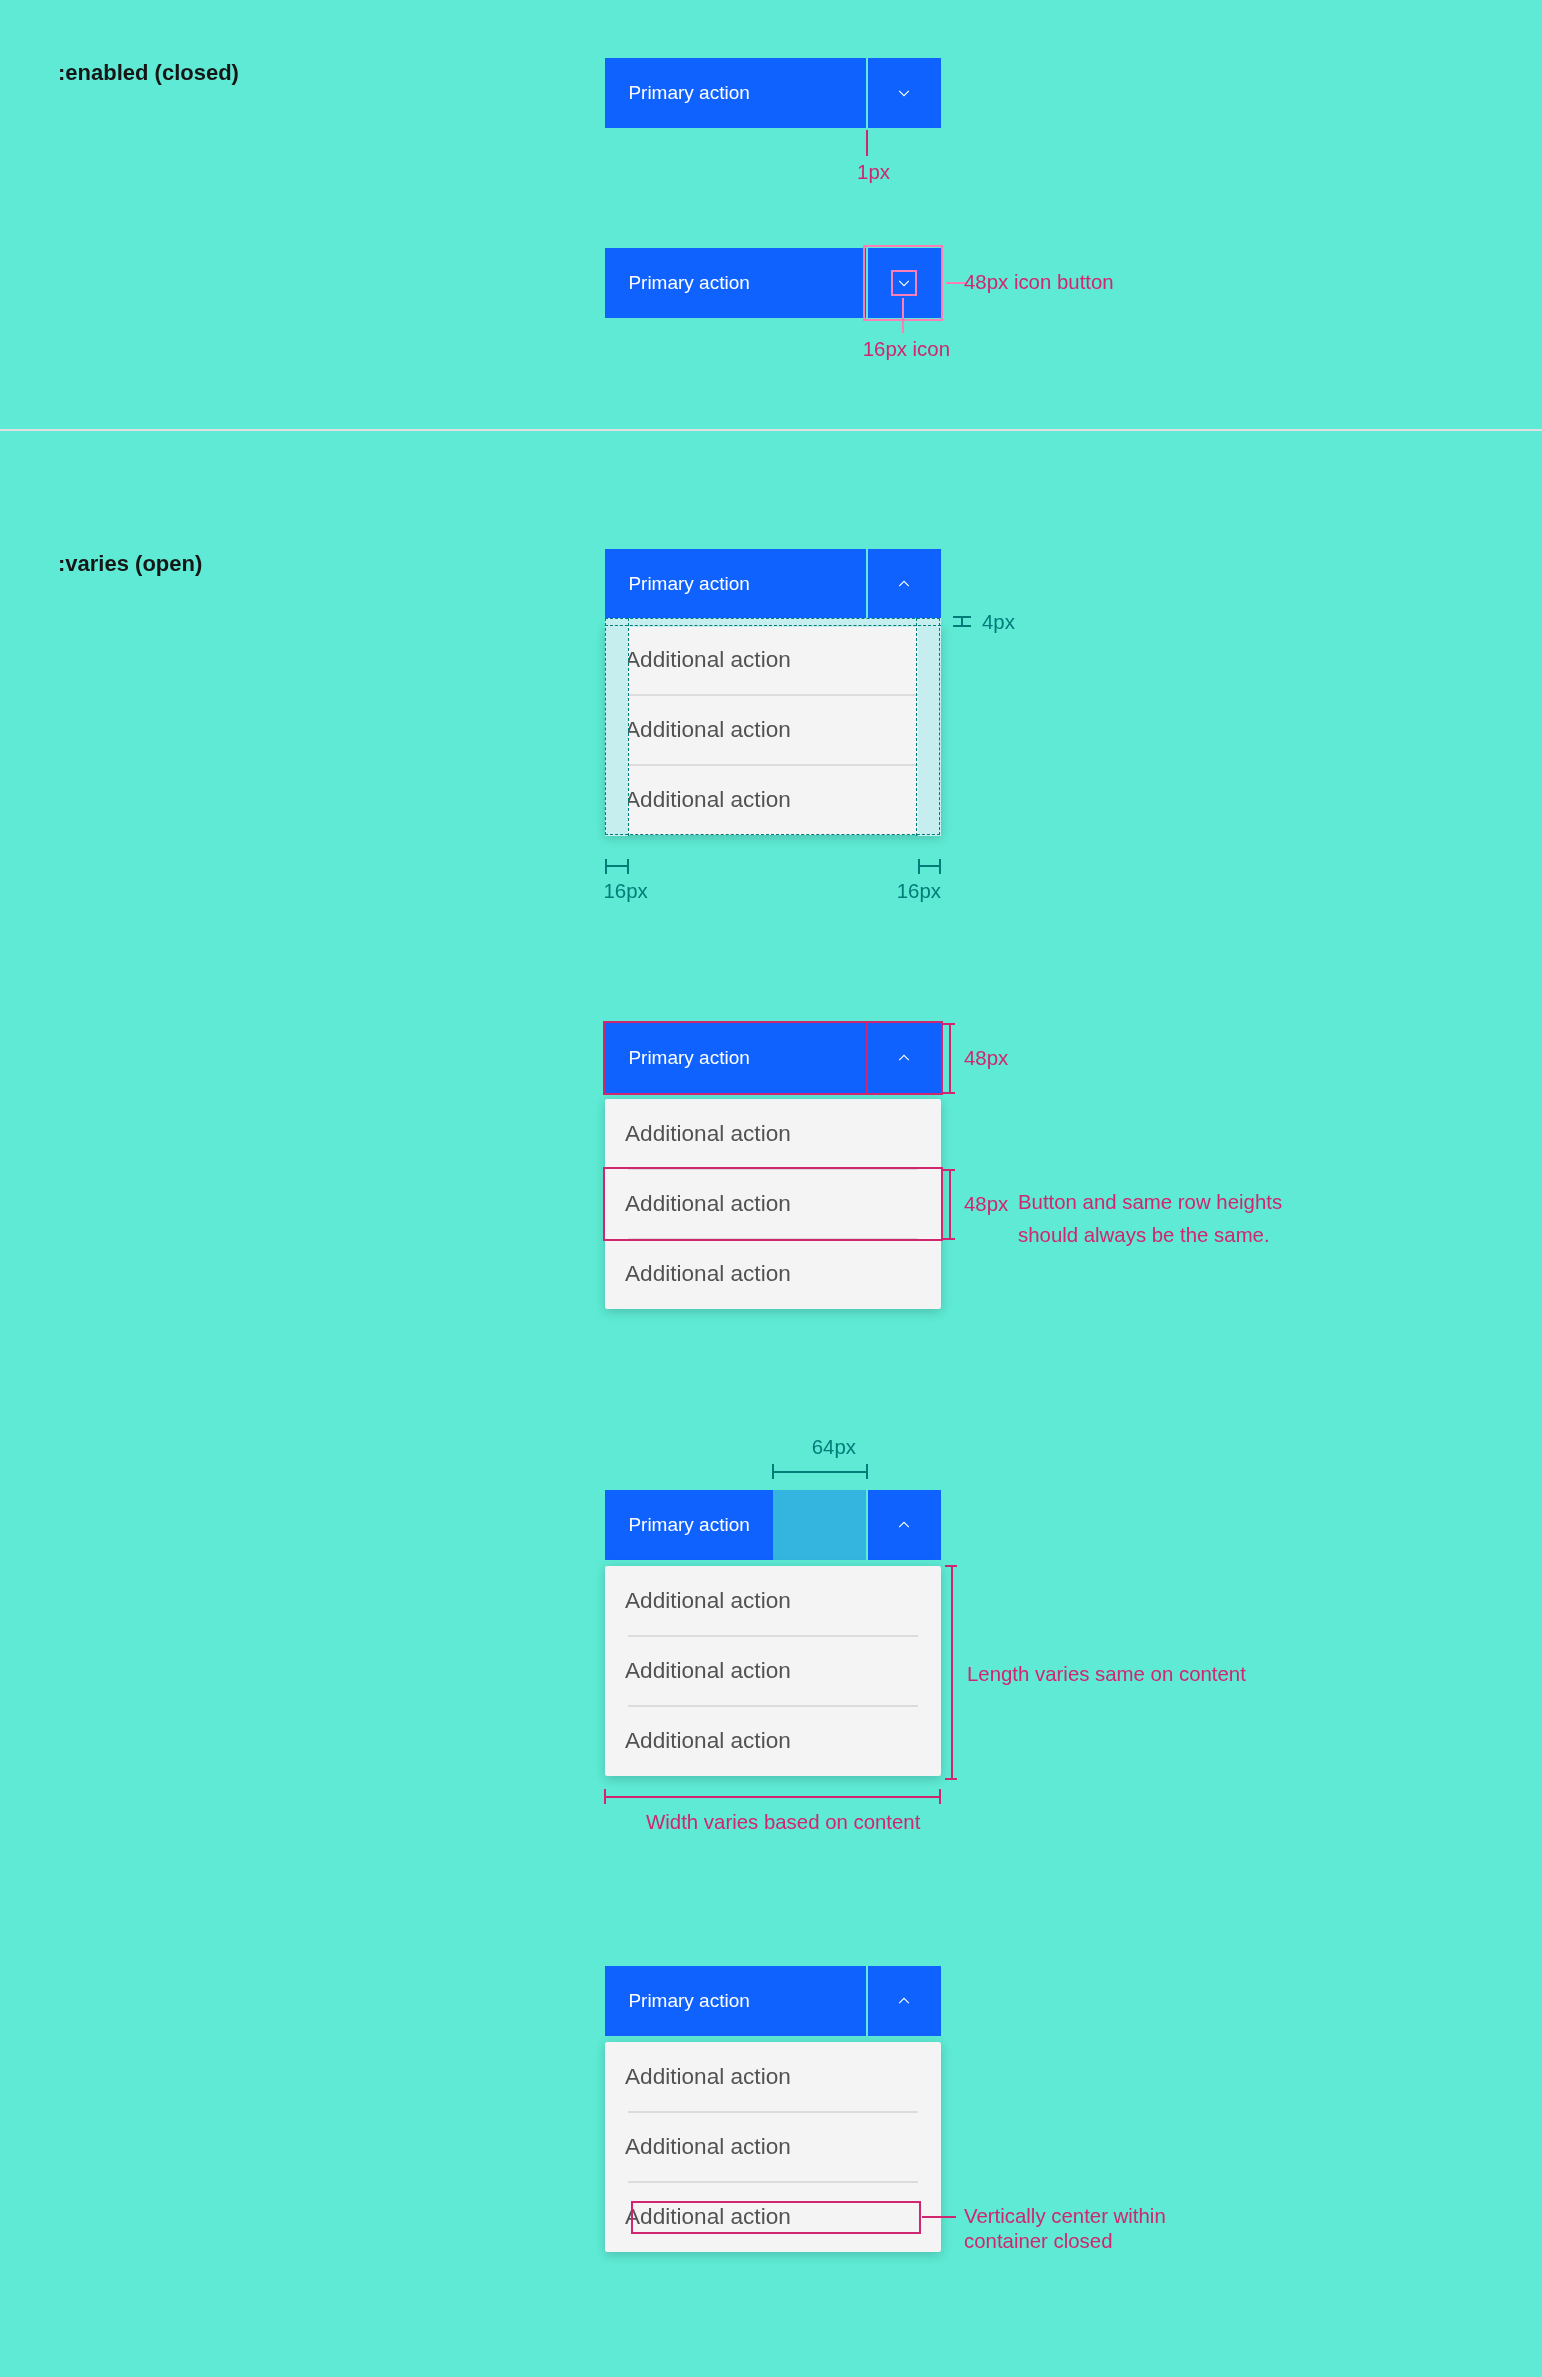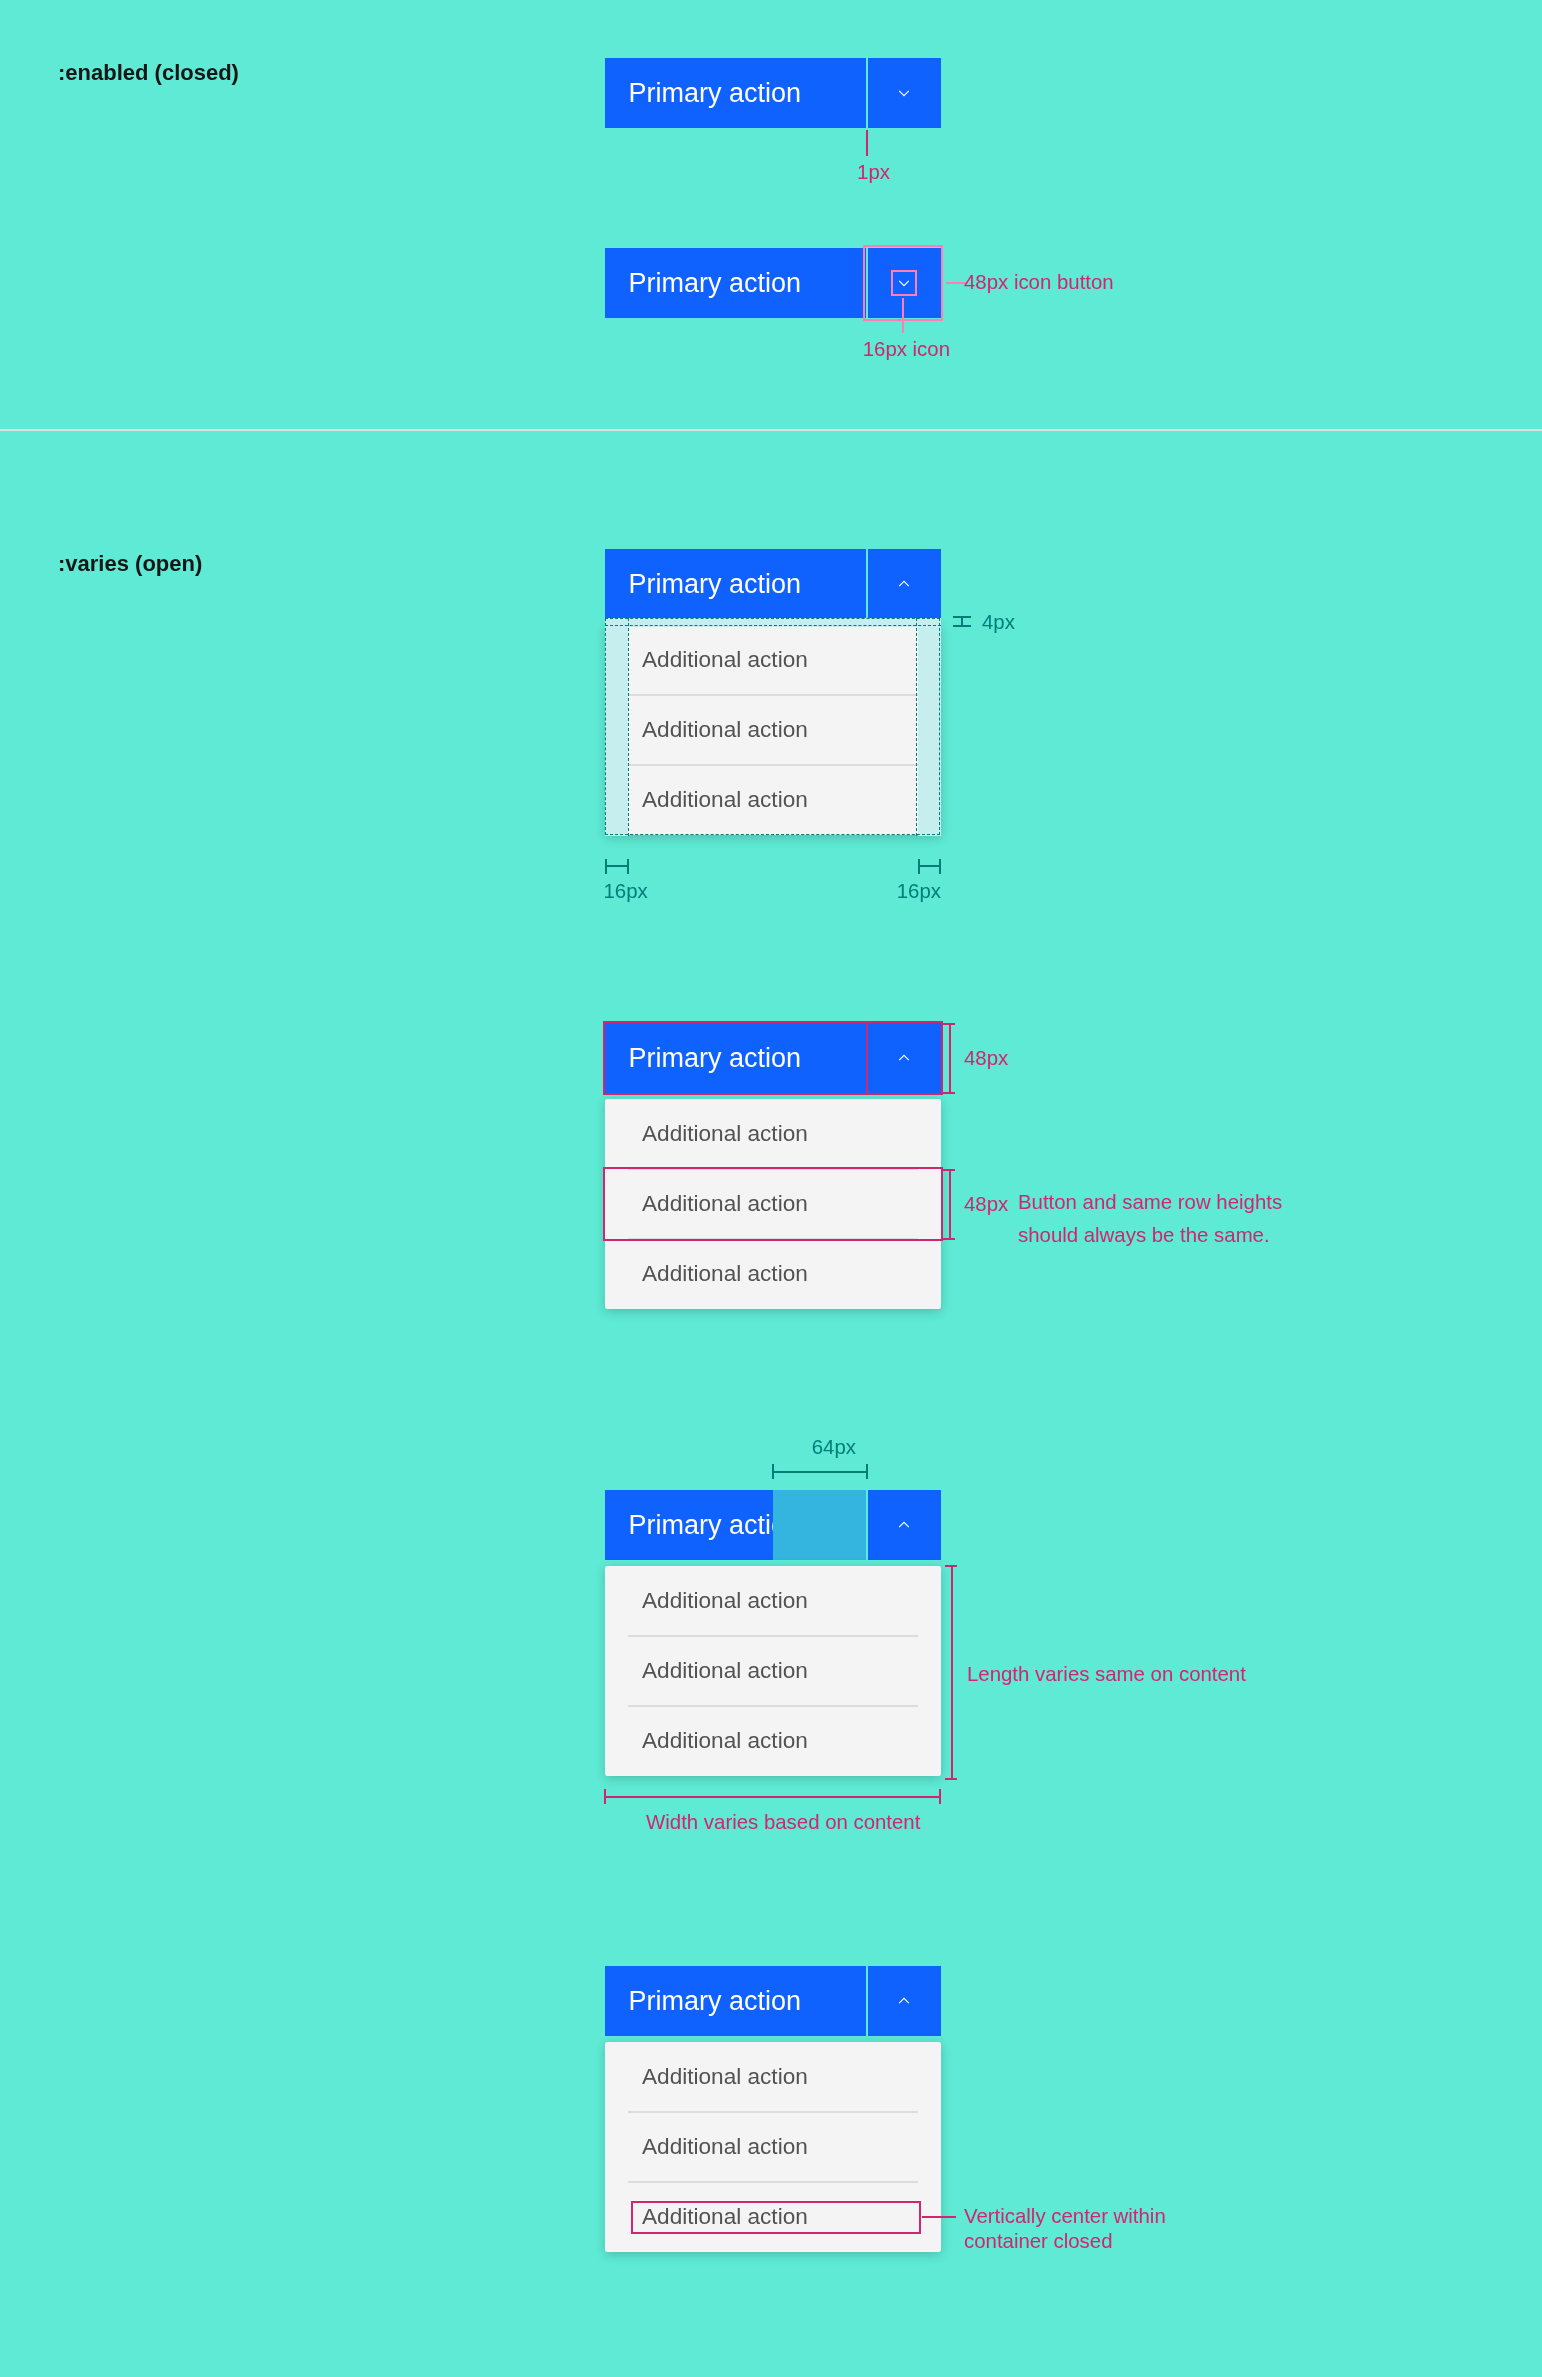--- a/index.html
+++ b/index.html
@@ -3,29 +3,29 @@
 <meta charset="utf-8">
 <style>
   html,body{margin:0;padding:0;background:#ffffff;}
   #canvas{position:relative;width:1542px;height:2377px;background:#5eead4;overflow:hidden;
           font-family:"Liberation Sans","DejaVu Sans",sans-serif;}
   .section-heading{position:absolute;left:58px;font-size:22px;font-weight:700;color:#161616;white-space:nowrap;}
   .page-divider{position:absolute;left:0;width:1542px;height:1.5px;background:#e0e0e0;}
   .combo{position:absolute;left:605px;width:336px;}
   .split-btn{position:relative;display:flex;height:70px;}
   .split-main{border:0;margin:0;width:261px;box-sizing:border-box;padding:0 0 0 23.4px;background:#0f62fe;
-              color:#ffffff;font-size:27px;display:flex;align-items:center;text-align:left;
+              color:#ffffff;font-size:19px;display:flex;align-items:center;text-align:left;
               font-family:inherit;cursor:pointer;}
   .split-icon{border:0;margin:0 0 0 1.5px;padding:0;width:73px;background:#0f62fe;display:flex;
               align-items:center;justify-content:center;cursor:pointer;}
   .chev{width:22px;height:22px;stroke:#ffffff;fill:none;stroke-width:1.6px;}
   .menu{position:absolute;left:0;top:76px;width:336px;background:#f4f4f4;border-radius:2.2px;
         box-shadow:0 2.9px 10.2px rgba(0,0,0,0.18);}
   .menu-row{position:relative;height:70px;display:flex;align-items:center;box-sizing:border-box;
-            padding:0 37px;color:#525252;font-size:22.6px;cursor:pointer;}
+            padding:0 20px;color:#525252;font-size:22.6px;cursor:pointer;}
   .menu-row + .menu-row::before{content:"";position:absolute;left:23.4px;right:23.4px;top:-0.7px;height:1.5px;background:#dcdcdc;}
   .ann{position:absolute;font-size:20.4px;line-height:25px;white-space:nowrap;}
   .c-mag{color:#d02670}
   .c-teal{color:#007d79}
   .ln-m{position:absolute;background:#d02670;}
   .ln-p{position:absolute;background:#ff7eb6;}
   .ln-t{position:absolute;background:#007d79;}
   .box-m{position:absolute;border:2.2px solid #d02670;}
   .box-p{position:absolute;border:2.2px solid #ff7eb6;}
   .dash{position:absolute;border:0 dashed #007d79;}

